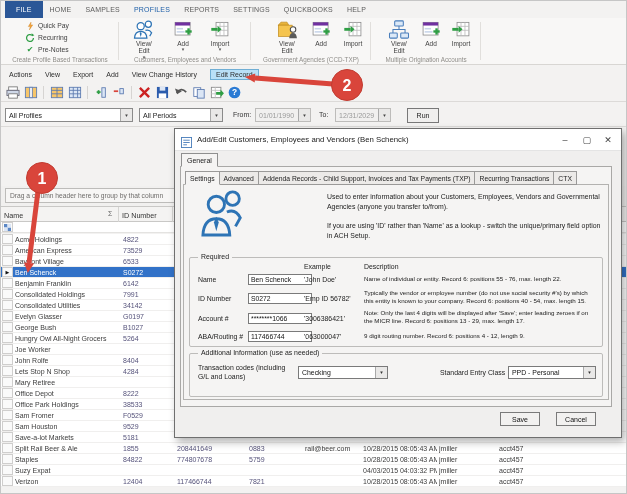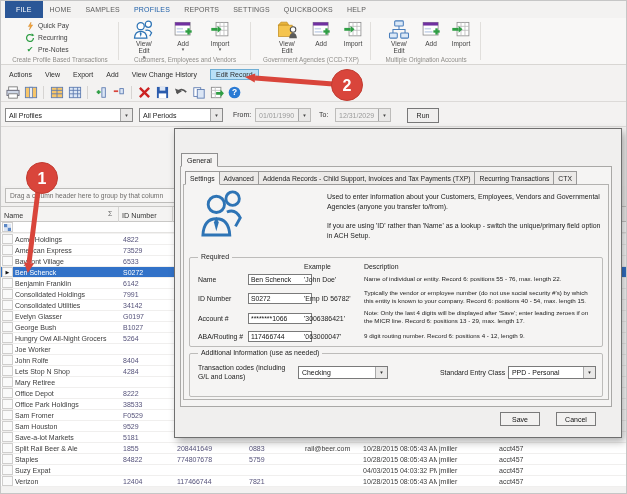--- a/index.html
+++ b/index.html
@@ -654,20 +654,32 @@
           <div class="gcell c-acct4" style="left: 248px; width: 50px;">7821</div>
           <div class="gcell c-email" style="left: 304px; width: 54px;"></div>
           <div class="gcell c-changed" style="left: 362px; width: 74px;">10/28/2015 08:05:43 AM</div>
           <div class="gcell c-user" style="left: 438px; width: 54px;">jmiller</div>
           <div class="gcell c-account" style="left: 498px; width: 60px;">acct457</div>
         </div>
       </div>
   </div>
 
   <div class="dialog">
+    <div class="dlg-title">
+      <span style="position:absolute;left:6px;top:5px;">
+        <svg width="11" height="11" viewBox="0 0 12 12">
+            <rect x="0.5" y="0.5" width="11" height="11" fill="#fff" stroke="#4a7ebb"></rect>
+            <path d="M2.5 3.5 h7 M2.5 6 h7 M2.5 8.5 h4" stroke="#4a7ebb"></path>
+          </svg>
+      </span>
+      <span class="ttext">Add/Edit Customers, Employees and Vendors (Ben Schenck)</span>
+      <span class="winbtn" style="right:48px;">–</span>
+      <span class="winbtn" style="right:26px;">▢</span>
+      <span class="winbtn" style="right:5px;">✕</span>
+    </div>
 
     <div class="outer-tab">General</div>
     <div class="general-page"></div>
 
     <div class="inner-tabs">
       <span class="itab active">Settings</span>
       <span class="itab">Advanced</span>
       <span class="itab">Addenda Records - Child Support, Invoices and Tax Payments (TXP)</span>
       <span class="itab">Recurring Transactions</span>
       <span class="itab">CTX</span>

